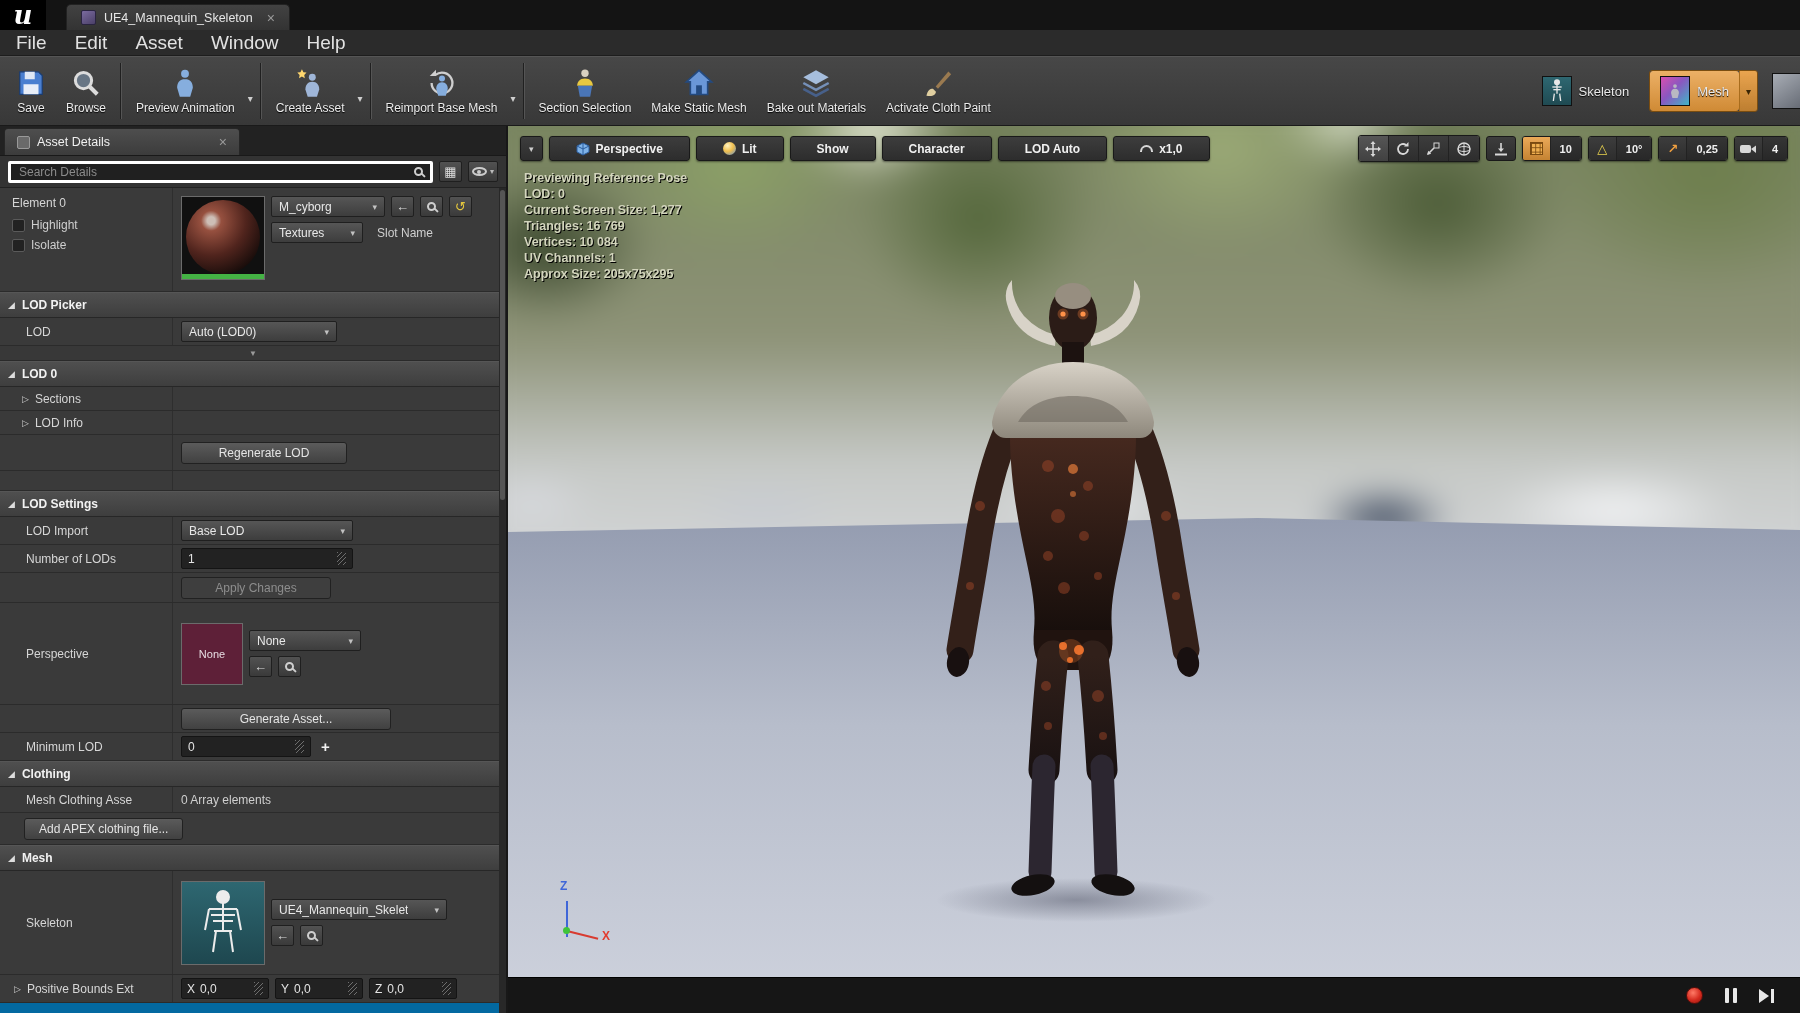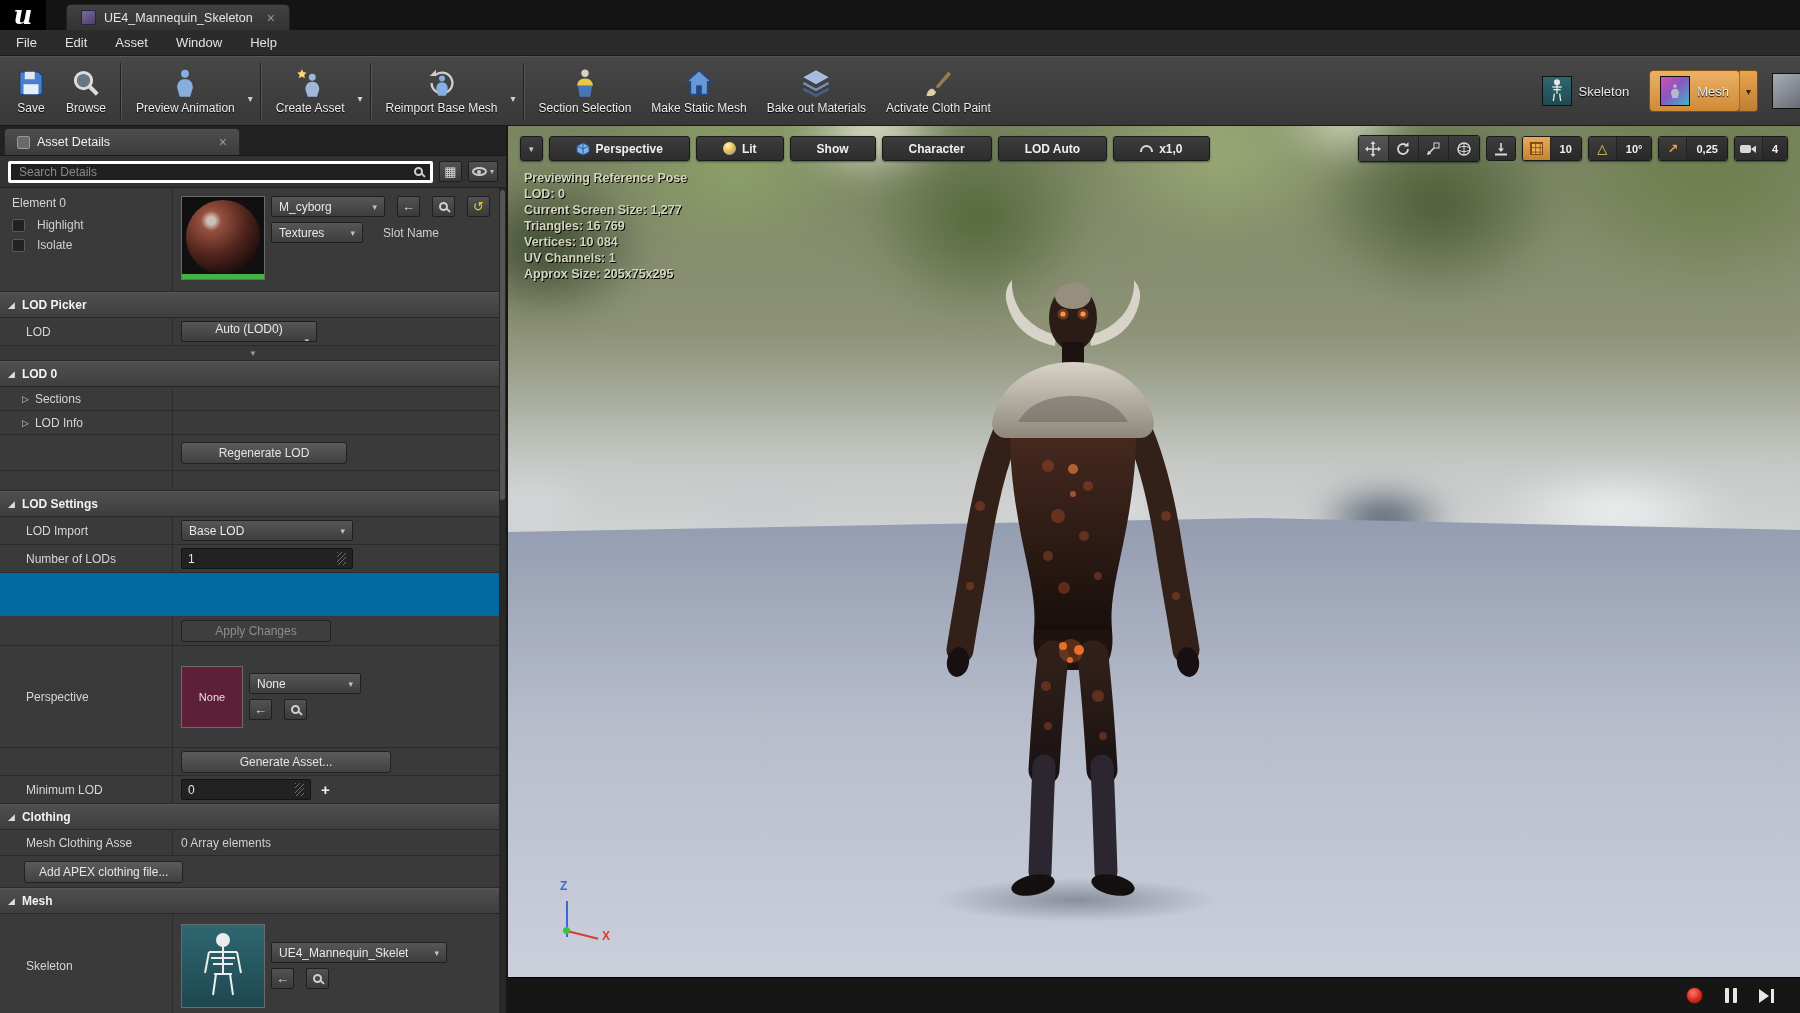--- a/index.html
+++ b/index.html
@@ -15,21 +15,21 @@
   .doc-tab { margin-left:20px; margin-top:4px; display:flex; align-items:center; gap:8px; padding:0 14px;
     background:linear-gradient(#424242,#333); border:1px solid #222; border-bottom:none;
     border-radius:5px 5px 0 0; color:#e6e6e6; font-size:12.5px; }
   .tab-asset-icon { width:15px; height:15px; border-radius:2px;
     background:linear-gradient(145deg,#7b6ba0,#4b4068); border:1px solid #2a2440; }
   .tab-close { color:#9a9a9a; font-size:14px; margin-left:6px; }
 
   
   .menubar { height:26px; background:#2b2b2b; display:flex; align-items:center; gap:28px;
     padding-left:16px; border-bottom:1px solid #1d1d1d; }
-  .menu-item { font-size:13px; color:#e2e2e2; cursor:default; }
+  .menu-item { font-size:19px; color:#e2e2e2; cursor:default; }
 
   
   .toolbar { height:70px; background:linear-gradient(#474747,#383838); border-top:1px solid #555;
     border-bottom:1px solid #1a1a1a; display:flex; align-items:center; padding:0 6px; }
   .tb-wrap { display:flex; align-items:center; }
   .tb-btn { display:flex; flex-direction:column; align-items:center; justify-content:flex-end;
     gap:3px; padding:4px 10px 6px; }
   .tb-ic { height:32px; display:flex; align-items:flex-end; justify-content:center; }
   .tb-label { font-size:12px; color:#ececec; white-space:nowrap; text-shadow:0 1px 1px #000; }
   .tb-caret { color:#cfcfcf; font-size:10px; padding:0 3px; align-self:center; margin-top:14px; }
@@ -113,21 +113,21 @@
   .thumb.material { width:84px; height:84px; background:#101010; }
   .sph { width:74px; height:74px; border-radius:50%; margin:3px auto;
     background:radial-gradient(circle at 34% 28%, #cdbeb6 0 4px, #96503f 14%, #50241d 48%, #170c0a 80%); }
   .thumb.material::after { content:""; position:absolute; left:0; right:0; bottom:0; height:5px;
     background:#44b244; }
   .thumb.lods { width:62px; height:62px; background:#5e2038; display:flex; align-items:center;
     justify-content:center; font-size:11px; color:#e7dde2; }
   .thumb.skel { width:84px; height:84px; background:linear-gradient(#2e6771,#1e474f);
     display:flex; align-items:center; justify-content:center; }
   .vcol { display:flex; flex-direction:column; gap:5px; justify-content:center; }
-  .hrow { display:flex; align-items:center; gap:12px; }
+  .hrow { display:flex; align-items:center; gap:6px; }
   .undo { color:#e3c63e; }
   .plus { color:#f2f2f2; font-size:15px; font-weight:bold; margin-left:4px; }
   .axisbox { display:flex; align-items:center; gap:5px; background:#222; border:1px solid #141414;
     border-radius:2px; height:21px; padding:0 5px; font-size:12px; color:#e4e4e4; width:88px; }
   .gaprow { height:20px; }
   .pscroll { position:absolute; right:0; top:0; bottom:0; width:7px; background:#282828; }
   .pscroll .pthumb { position:absolute; top:2px; left:1px; width:5px; height:310px;
     background:#555; border-radius:3px; }
 
   
@@ -461,21 +461,21 @@
 
         <div class="phead">
           <span class="tri">◢</span>
           <span>LOD Picker</span>
         </div>
         <div class="prow" style="height:28px;">
           <div class="pl">
               <span>LOD</span>
             </div>
           <div class="pv">
-            <span class="combo" style="width:136px;flex-direction:column;">
+            <span class="combo" style="width:156px;">
               <span>Auto (LOD0)</span>
               <span class="car">▾</span>
             </span>
           </div>
         </div>
         <div class="splitrow">
           <span>▼</span>
         </div>
 
         <div class="phead">
@@ -526,21 +526,21 @@
           <div class="pl">
               <span>Number of LODs</span>
             </div>
           <div class="pv">
             <span class="spin" style="width:172px;">
               <span>1</span>
               <span class="sgrip"></span>
             </span>
           </div>
         </div>
-        <div class="prow" style="height:30px;margin-top:43px;">
+        <div class="prow" style="height:30px;">
           <div class="pl"></div>
           <div class="pv">
             <span class="pbtn disabled" style="width:150px;">Apply Changes</span>
           </div>
         </div>
         <div class="prow" style="height:102px;">
           <div class="pl">
               <span>Perspective</span>
             </div>
           <div class="pv" style="align-items:center;">

